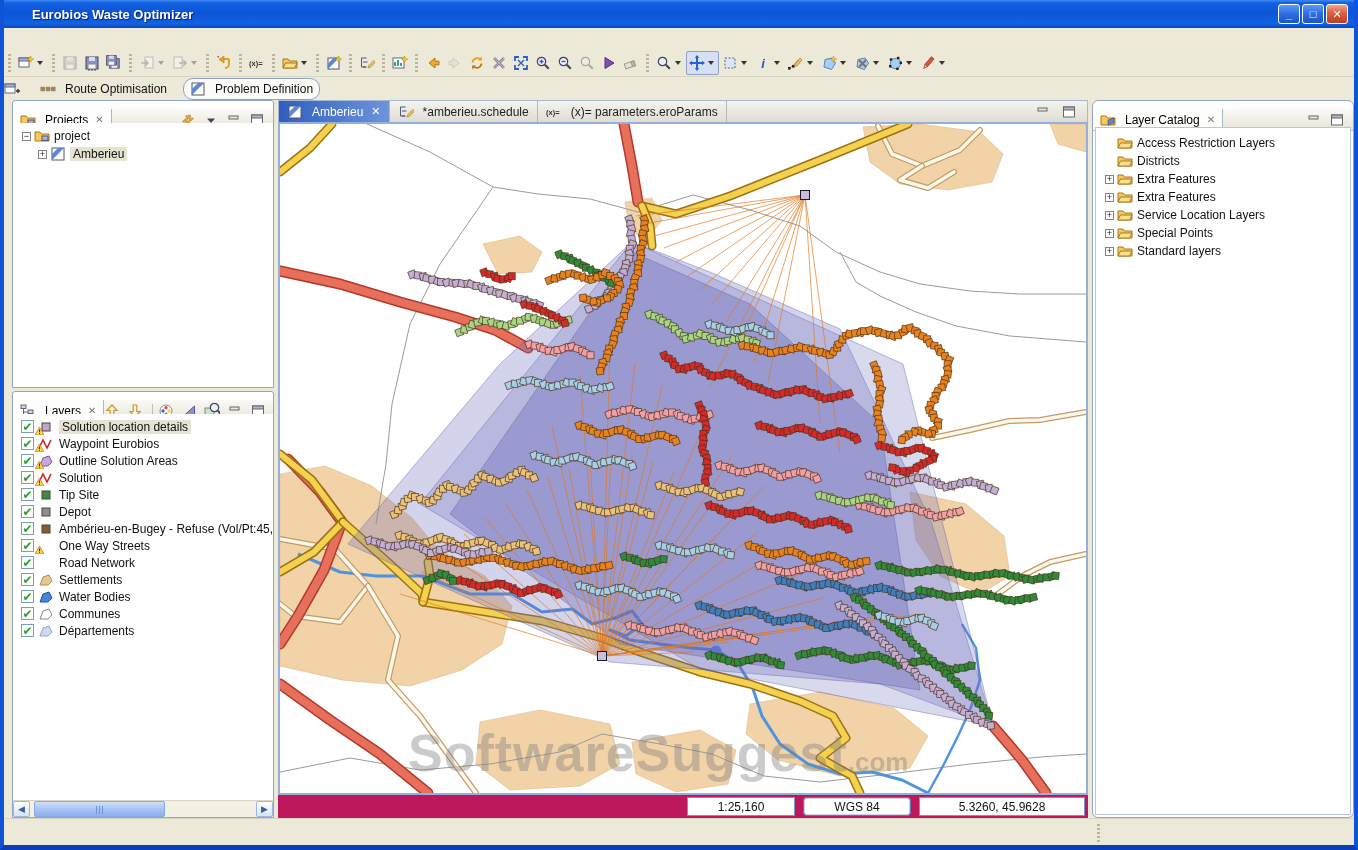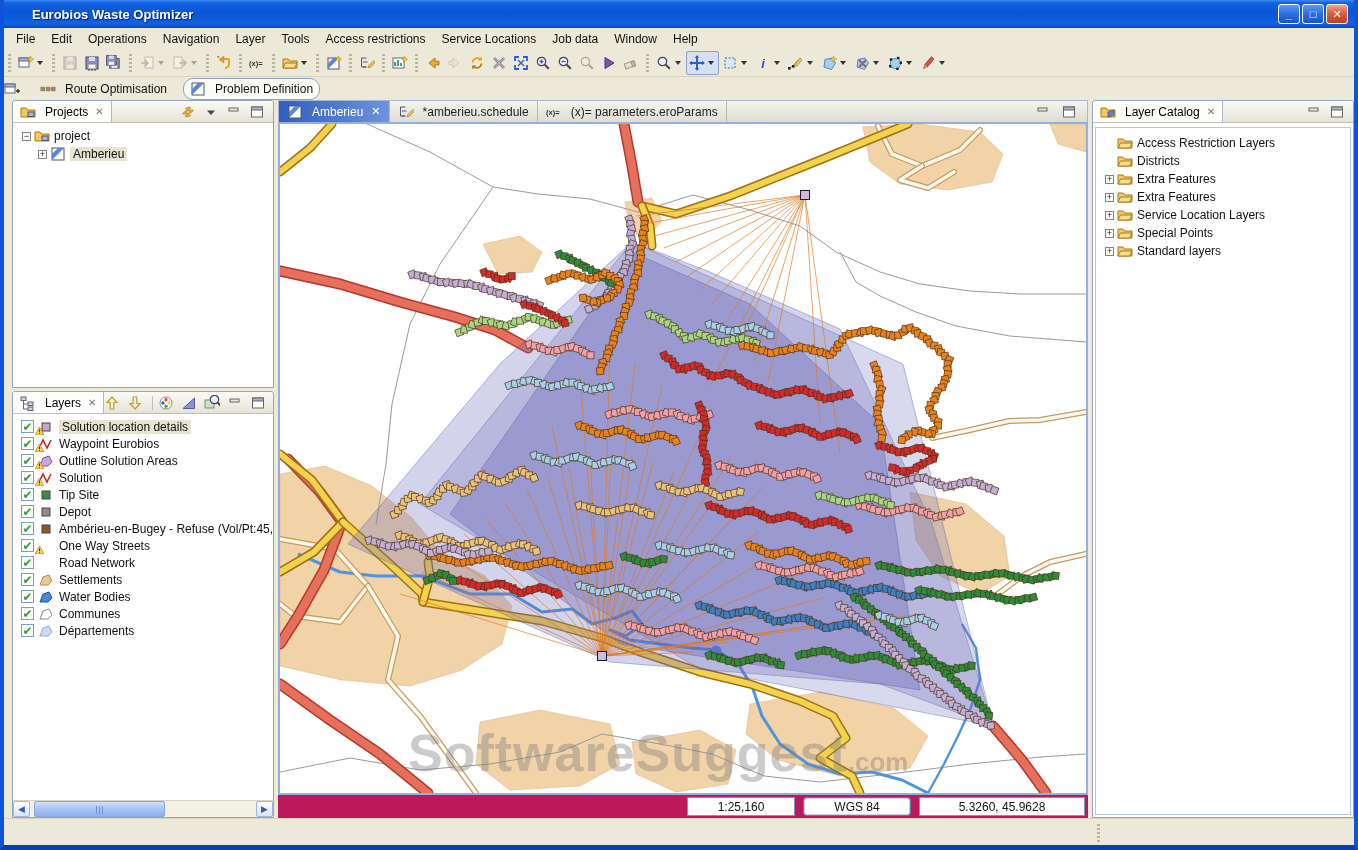--- a/index.html
+++ b/index.html
@@ -33,21 +33,21 @@
   .dd{width:0;height:0;border-left:3px solid transparent;border-right:3px solid transparent;
       border-top:4px solid #333;margin:0 2px 0 3px;}
   
   #perspbar{position:absolute;left:0;top:78px;width:100%;height:22px;background:#ECE9D8;
     display:flex;align-items:center;font-size:12px;color:#111;padding-left:0;gap:10px;}
   .persp{display:flex;align-items:center;gap:5px;padding:2px 6px;}
   .persp.boxed{border:1px solid #8CA0C8;border-radius:10px;background:#FBFBF8;}
   
   .panel{position:absolute;border:1px solid #93A5C4;background:#fff;border-radius:3px 3px 0 0;}
   .phead{height:22px;background:linear-gradient(180deg,#FBFAF7,#E6E3D6);border-bottom:1px solid #C3C0B0;
-    display:flex;align-items:stretch;border-radius:3px 3px 0 0;}
+    display:flex;align-items:stretch;border-radius:3px 3px 0 0;margin-top:8px;}
   .ptab{display:flex;align-items:center;gap:5px;background:#FDFDFB;border-right:1px solid #A9B7CF;
     padding:0 7px;font-size:12px;border-radius:3px 0 0 0;}
   .ptab .x{color:#777;font-size:10px;font-weight:bold;margin-left:2px;}
   .ptools{display:flex;align-items:center;margin-left:auto;padding-right:4px;gap:3px;}
   .ptools .vsep{width:1px;height:14px;background:#C2BEAC;margin:0 2px;}
   .pbody{position:absolute;left:0;right:0;top:22px;bottom:0;background:#fff;overflow:hidden;}
   
   .trow{display:flex;align-items:center;height:18px;font-size:12px;color:#111;white-space:nowrap;}
   .expander{width:9px;height:9px;border:1px solid #848284;background:#fff;margin:0 3px;
     display:flex;align-items:center;justify-content:center;font-size:9px;line-height:7px;color:#222;flex:0 0 9px;}
@@ -95,33 +95,20 @@
 <div id="win">
   <div id="titlebar">
     <span id="title-icon"></span>
     <span class="ttl">Eurobios Waste Optimizer</span>
     <span class="spring"></span>
     <span class="winbtn">_</span>
     <span class="winbtn">□</span>
     <span class="winbtn close">✕</span>
   </div>
 
-  <div id="menubar">
-      <span class="menu-item">File</span>
-      <span class="menu-item">Edit</span>
-      <span class="menu-item">Operations</span>
-      <span class="menu-item">Navigation</span>
-      <span class="menu-item">Layer</span>
-      <span class="menu-item">Tools</span>
-      <span class="menu-item">Access restrictions</span>
-      <span class="menu-item">Service Locations</span>
-      <span class="menu-item">Job data</span>
-      <span class="menu-item">Window</span>
-      <span class="menu-item">Help</span>
-    </div>
   <div id="toolbar">
       <span class="grip"></span>
       <span class="tbtn">
         <svg width="16" height="16" viewBox="0 0 16 16">
           <rect x="1" y="3" width="10" height="9" fill="#fff" stroke="#667"></rect>
           <rect x="1" y="3" width="10" height="3" fill="#9CB6E8" stroke="#667"></rect>
           <path d="M12.5 1l1 2.2 2.2 1-2.2 1-1 2.2-1-2.2-2.2-1 2.2-1z" fill="#F7C52E" stroke="#B8860B" stroke-width=".5"></path>
         </svg>
         <span class="dd"></span>
       </span>
@@ -1947,21 +1934,21 @@
         <span>SoftwareSuggest</span><span class="dotcom">.com</span>
       </div>
     </div>
     <div id="edit-status">
       <span class="sfield" style="width:108px">1:25,160</span>
       <span class="sfield btn" style="width:108px">WGS 84</span>
       <span class="sfield" style="width:166px">5.3260, 45.9628</span>
     </div>
   </div>
 
-  <div class="panel" id="catalog-panel" style="left:1088px;top:100px;width:262px;height:718px;">
+  <div class="panel" id="catalog-panel" style="left:1088px;top:100px;width:262px;height:718px;border-radius:6px;">
     <div class="phead">
       <div class="ptab">
         <span class="ticon" id="catalog-tab-icon"><svg width="16" height="16" viewBox="0 0 16 16">
               <path d="M1 4h5l1.5 2H15v7H1z" fill="#F6C95C" stroke="#A87818"></path>
               <path d="M8 8l6-2v5l-6 2z" fill="#5B87D6" stroke="#334" stroke-width=".5"></path>
             </svg></span>
         <span>Layer Catalog</span>
         <span class="x">✕</span>
       </div>
       <div class="ptools" id="catalog-tools">

